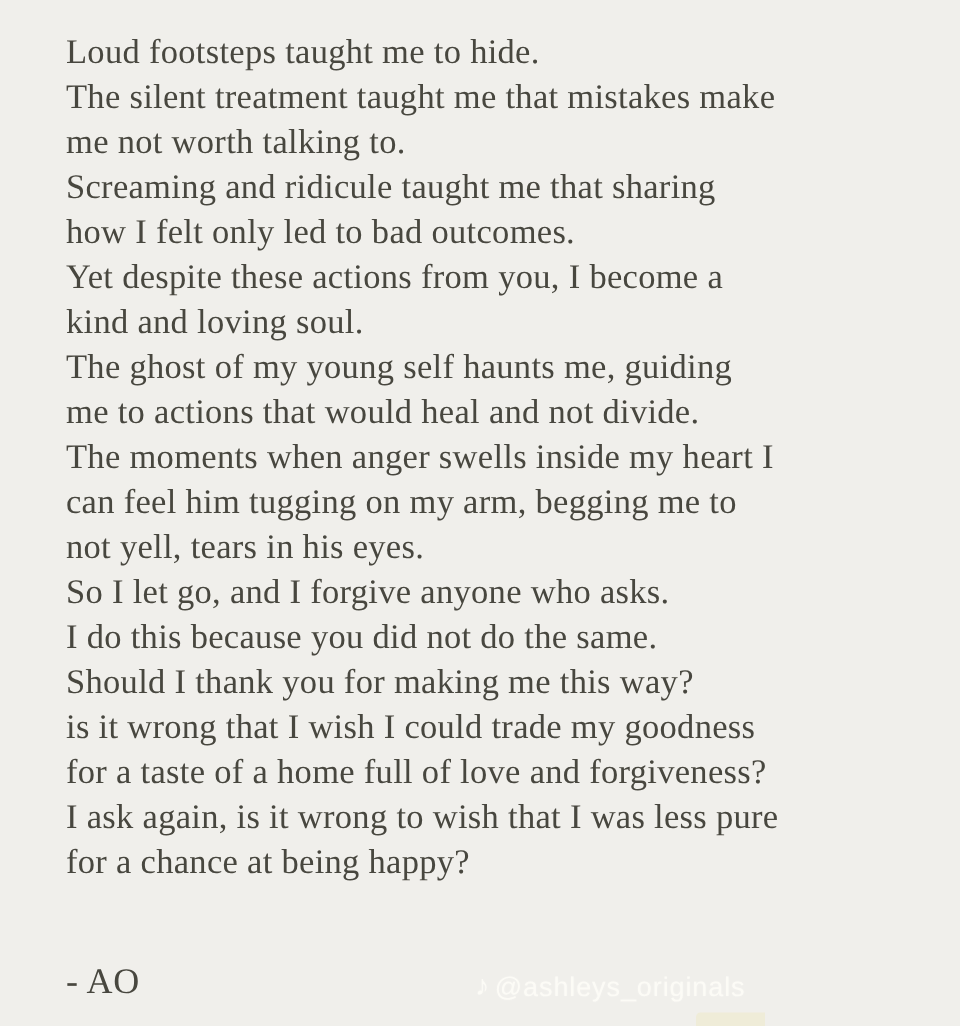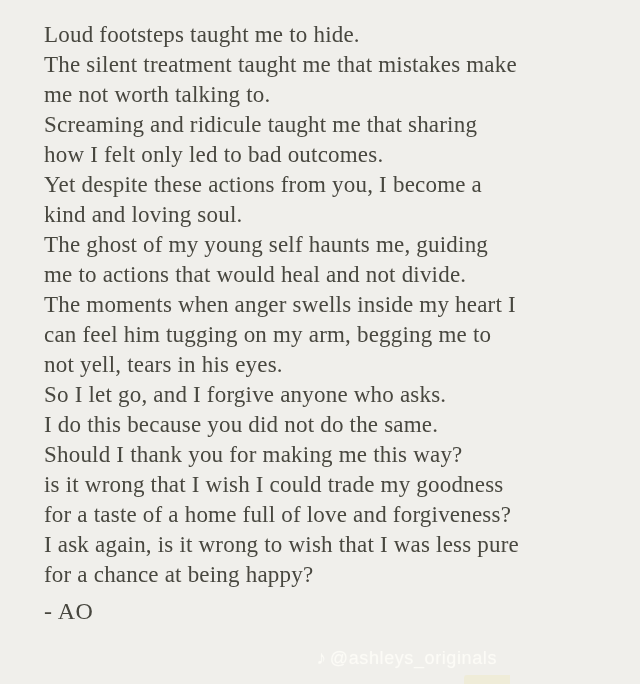--- a/index.html
+++ b/index.html
@@ -26,21 +26,21 @@
     width: 575px;
     font-size: 23px;
     line-height: 30px;
     color: #48473f;
     white-space: pre-line;
     letter-spacing: 0.2px;
   }
   .signature {
     position: absolute;
     left: 44px;
-    top: 596px;
+    top: 640px;
     font-size: 24px;
     line-height: 30px;
     color: #48473f;
     letter-spacing: 0.5px;
   }
   .watermark {
     position: absolute;
     right: 13px;
     top: 648px;
     display: flex;

